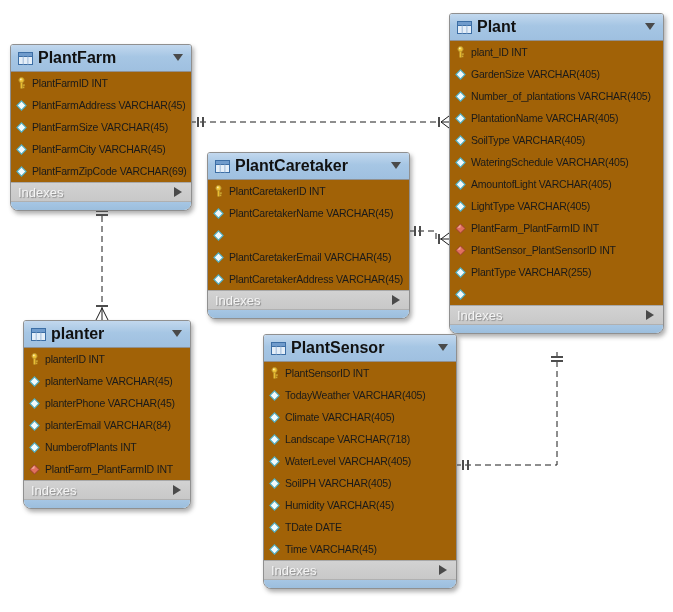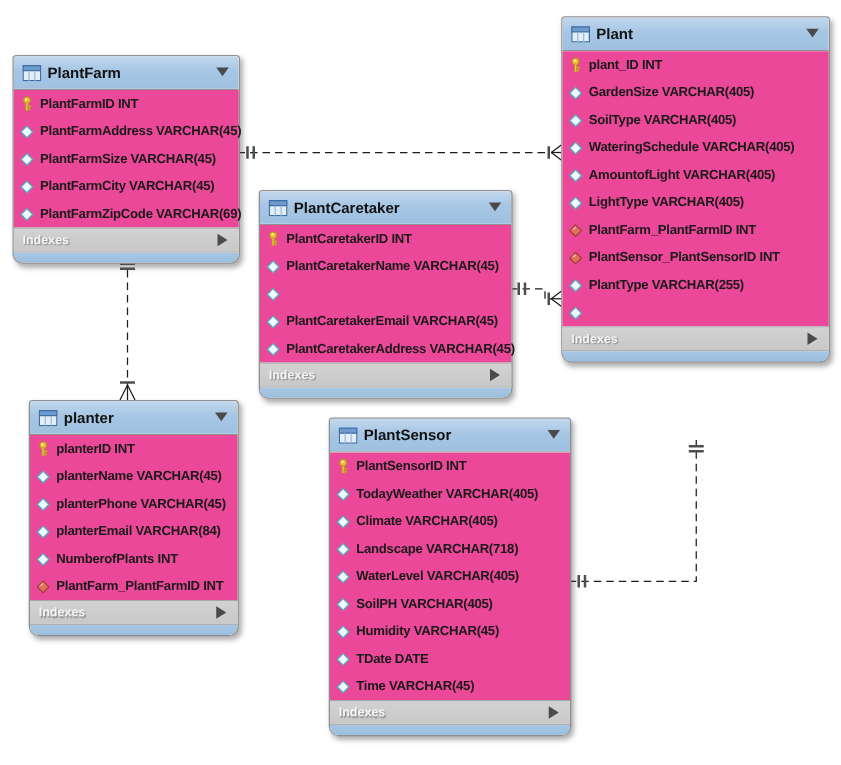--- a/index.html
+++ b/index.html
@@ -21,38 +21,38 @@
     border-radius:3px 3px 8px 8px;
     box-shadow:2px 3px 4px rgba(80,80,80,0.45);
   }
   .t-header{
     height:26px;display:flex;align-items:center;gap:5px;padding:0 7px;
     background:linear-gradient(180deg,#c2d8ee 0%,var(--header-blue) 45%,#9fc0e0 100%);
     border-bottom:1px solid var(--border-gray);
     border-radius:2px 2px 0 0;position:relative;
   }
   .t-icon{display:inline-flex;flex:0 0 auto;}
-  .t-title{font-size:12px;font-weight:bold;color:#111;white-space:nowrap;}
+  .t-title{font-size:16px;font-weight:bold;color:#111;white-space:nowrap;}
   .t-collapse{
     position:absolute;right:8px;top:9px;width:0;height:0;
     border-left:5px solid transparent;border-right:5px solid transparent;
     border-top:7px solid #4a4a4a;cursor:pointer;
   }
-  .t-rows{background:#ec4899;font-weight:bold;}
+  .t-rows{background:#a16207;}
   .t-row{height:22px;display:flex;align-items:center;padding-left:5px;white-space:nowrap;}
   .c-icon{display:inline-flex;width:13px;flex:0 0 auto;margin-right:3px;}
   .c-text{font-size:10.5px;letter-spacing:-0.2px;color:#1a1a1a;}
   .t-footer{
     height:18px;display:flex;align-items:center;position:relative;
     background:linear-gradient(180deg,#d2d2d2,var(--footer-gray));
     border-top:1px solid #a8a8a8;border-bottom:1px solid #b0b0b0;
     padding:0 7px;
   }
   .f-label{
-    font-size:10px;font-weight:bold;color:#f4f4f4;
+    font-size:13px;font-weight:normal;color:#f4f4f4;
     text-shadow:1px 1px 1px #8a8a8a;
   }
   .f-arrow{
     position:absolute;right:9px;top:4px;width:0;height:0;
     border-top:5px solid transparent;border-bottom:5px solid transparent;
     border-left:8px solid #4a4a4a;cursor:pointer;
   }
   .t-bottom{
     height:8px;background:linear-gradient(180deg,var(--header-blue),#9cbedd);
     border-radius:0 0 7px 7px;
@@ -260,20 +260,36 @@
             </svg>
           </span>
           <span class="c-text">GardenSize VARCHAR(405)</span>
         </div>
         <div class="t-row">
           <span class="c-icon">
             <svg width="11" height="11" viewBox="0 0 11 11">
               <path d="M5.5 0.9 L10.1 5.5 L5.5 10.1 L0.9 5.5 Z" fill="#f2fafc" stroke="#4fafc4" stroke-width="1.1"></path>
             </svg>
           </span>
+          <span class="c-text">Number_of_plantations VARCHAR(405)</span>
+        </div>
+        <div class="t-row">
+          <span class="c-icon">
+            <svg width="11" height="11" viewBox="0 0 11 11">
+              <path d="M5.5 0.9 L10.1 5.5 L5.5 10.1 L0.9 5.5 Z" fill="#f2fafc" stroke="#4fafc4" stroke-width="1.1"></path>
+            </svg>
+          </span>
+          <span class="c-text">PlantationName VARCHAR(405)</span>
+        </div>
+        <div class="t-row">
+          <span class="c-icon">
+            <svg width="11" height="11" viewBox="0 0 11 11">
+              <path d="M5.5 0.9 L10.1 5.5 L5.5 10.1 L0.9 5.5 Z" fill="#f2fafc" stroke="#4fafc4" stroke-width="1.1"></path>
+            </svg>
+          </span>
           <span class="c-text">SoilType VARCHAR(405)</span>
         </div>
         <div class="t-row">
           <span class="c-icon">
             <svg width="11" height="11" viewBox="0 0 11 11">
               <path d="M5.5 0.9 L10.1 5.5 L5.5 10.1 L0.9 5.5 Z" fill="#f2fafc" stroke="#4fafc4" stroke-width="1.1"></path>
             </svg>
           </span>
           <span class="c-text">WateringSchedule VARCHAR(405)</span>
         </div>

